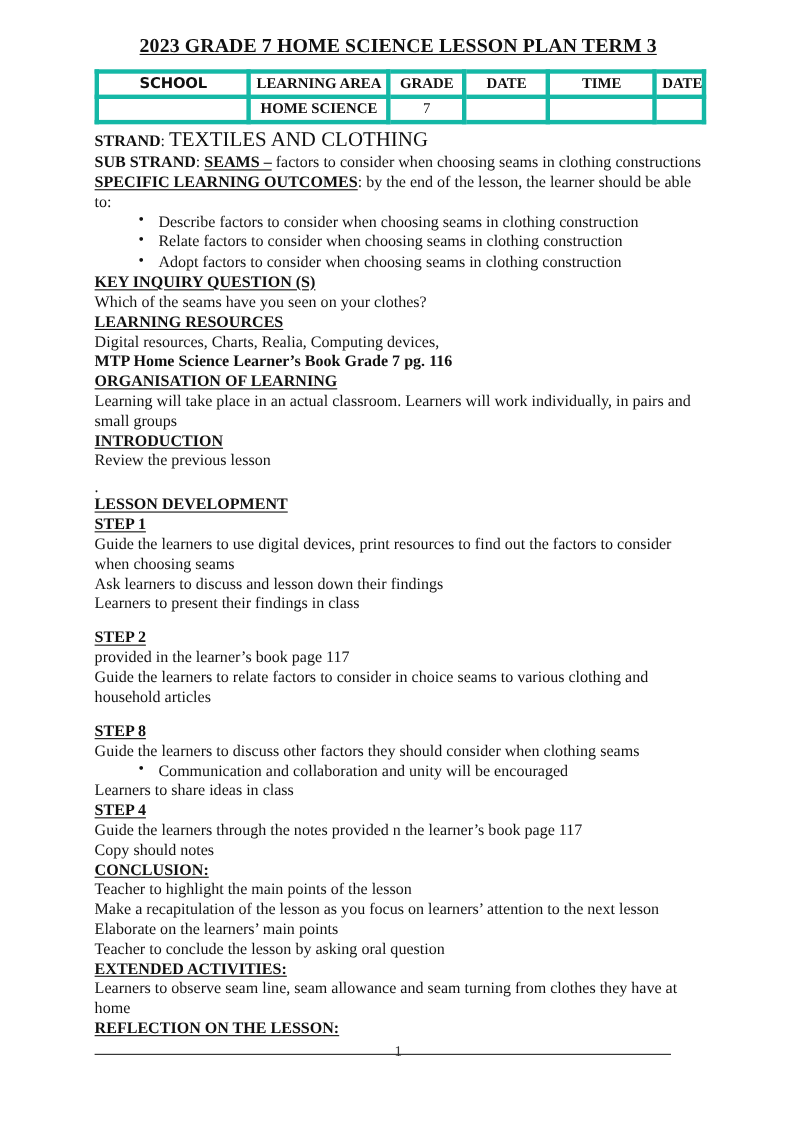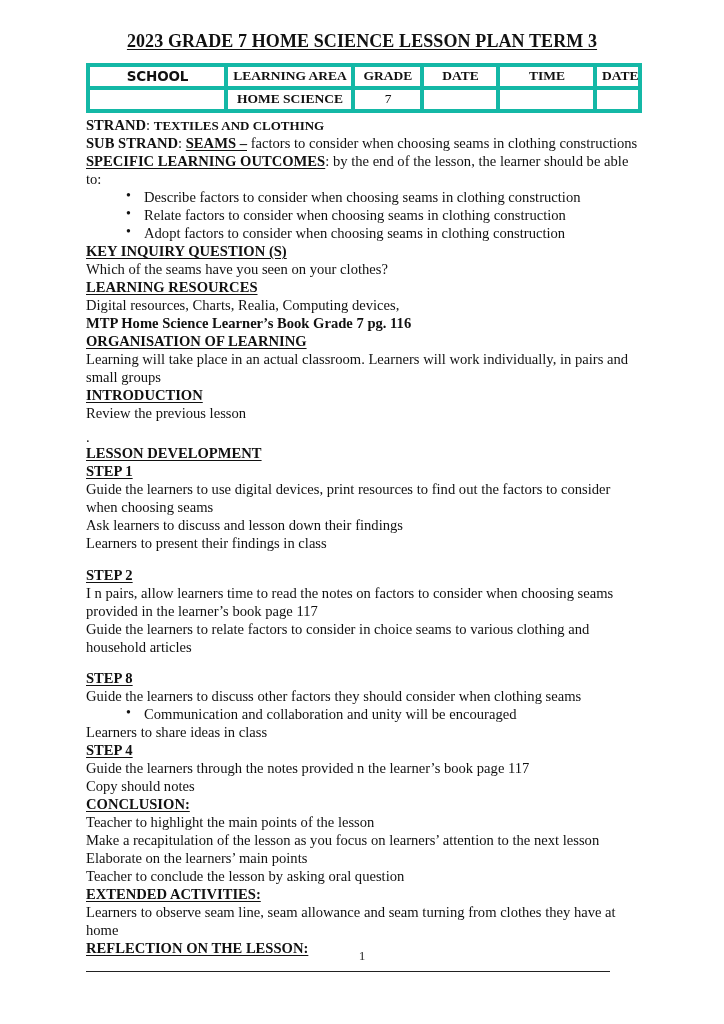--- a/index.html
+++ b/index.html
@@ -100,22 +100,22 @@
   .hd-u {
     font-weight: bold;
     text-decoration: underline;
     text-underline-offset: 1.5px;
   }
   .u {
     text-decoration: underline;
     text-underline-offset: 1.5px;
   }
   .caps-small {
-    font-weight: bold;
-    font-size: 13px;
+    font-weight: normal;
+    font-size: 19px;
   }
   .bold {
     font-weight: bold;
   }
   .spacer-sm { height: 7px; }
   .spacer-md { height: 13px; }
 
   ul.bullets {
     margin: 0;
     padding: 0 0 0 58px;
@@ -230,21 +230,20 @@
 
       <p class="line"><span class="hd-u">STEP 1</span></p>
       <p class="line">Guide the learners to use digital devices, print resources to find out the factors to consider</p>
       <p class="line">when choosing seams</p>
       <p class="line">Ask learners to discuss and lesson down their findings</p>
       <p class="line">Learners to present their findings in class</p>
 
       <div class="spacer-md"></div>
 
       <p class="line"><span class="hd-u">STEP 2</span></p>
-      <p class="line">I n pairs, allow learners time to read the notes on factors to consider when choosing seams</p>
       <p class="line">provided in the learner’s book page 117</p>
       <p class="line">Guide the learners to relate factors to consider in choice seams to various clothing and</p>
       <p class="line">household articles</p>
 
       <div class="spacer-md"></div>
 
       <p class="line"><span class="hd-u">STEP 8</span></p>
       <p class="line">Guide the learners to discuss other factors they should consider when clothing seams</p>
       <ul class="bullets">
         <li>Communication and collaboration and unity will be encouraged</li>

